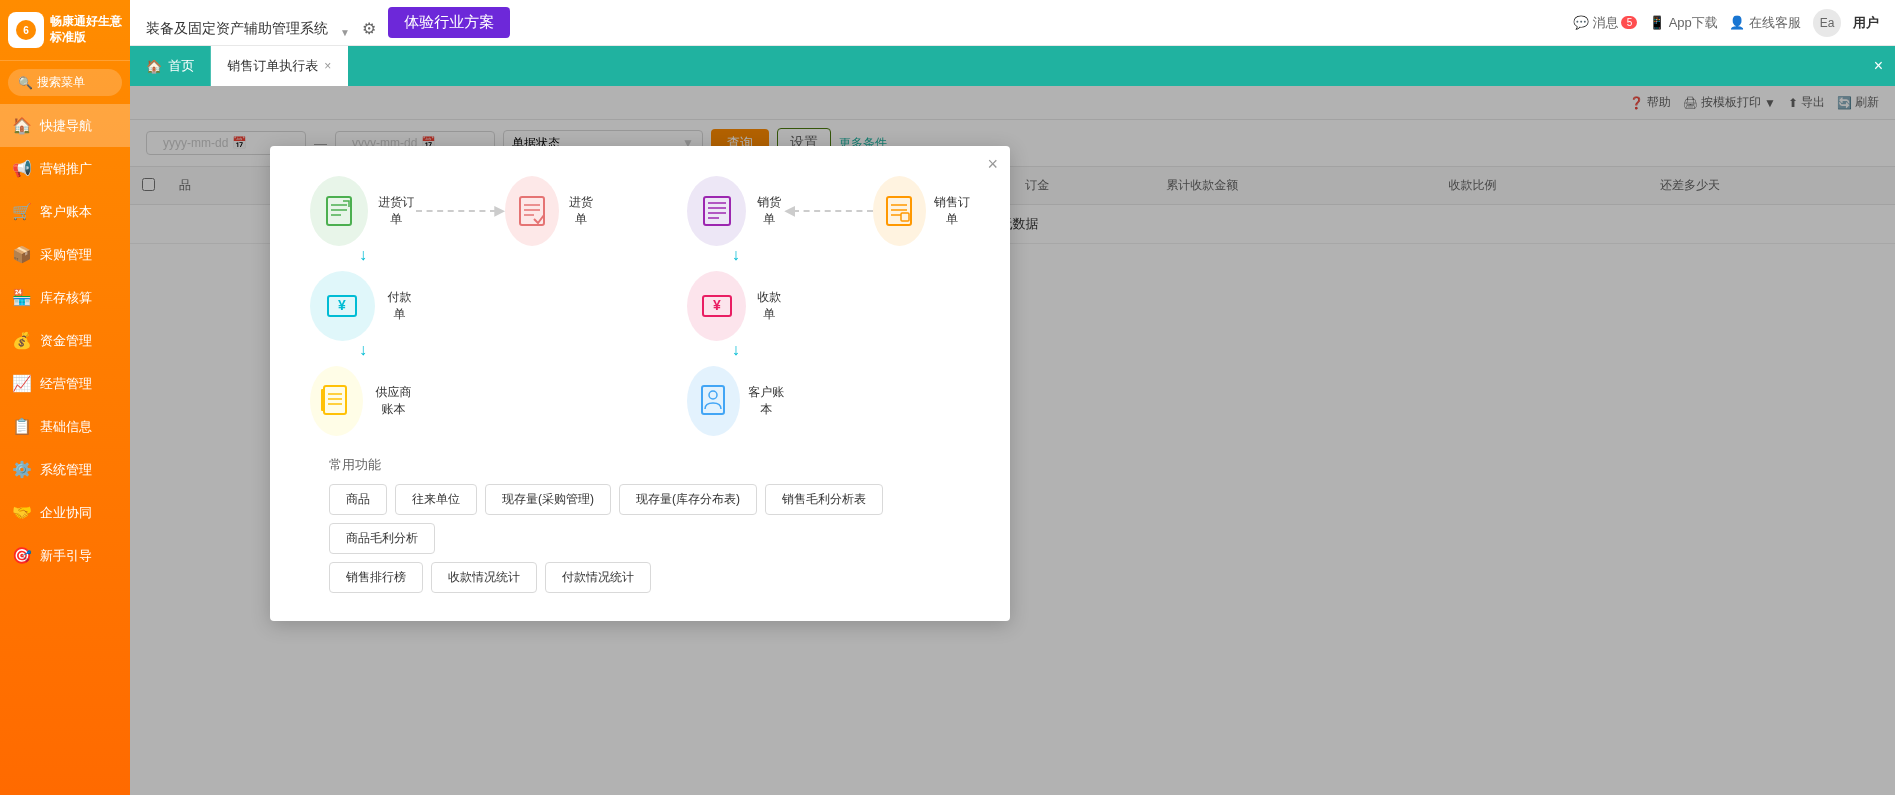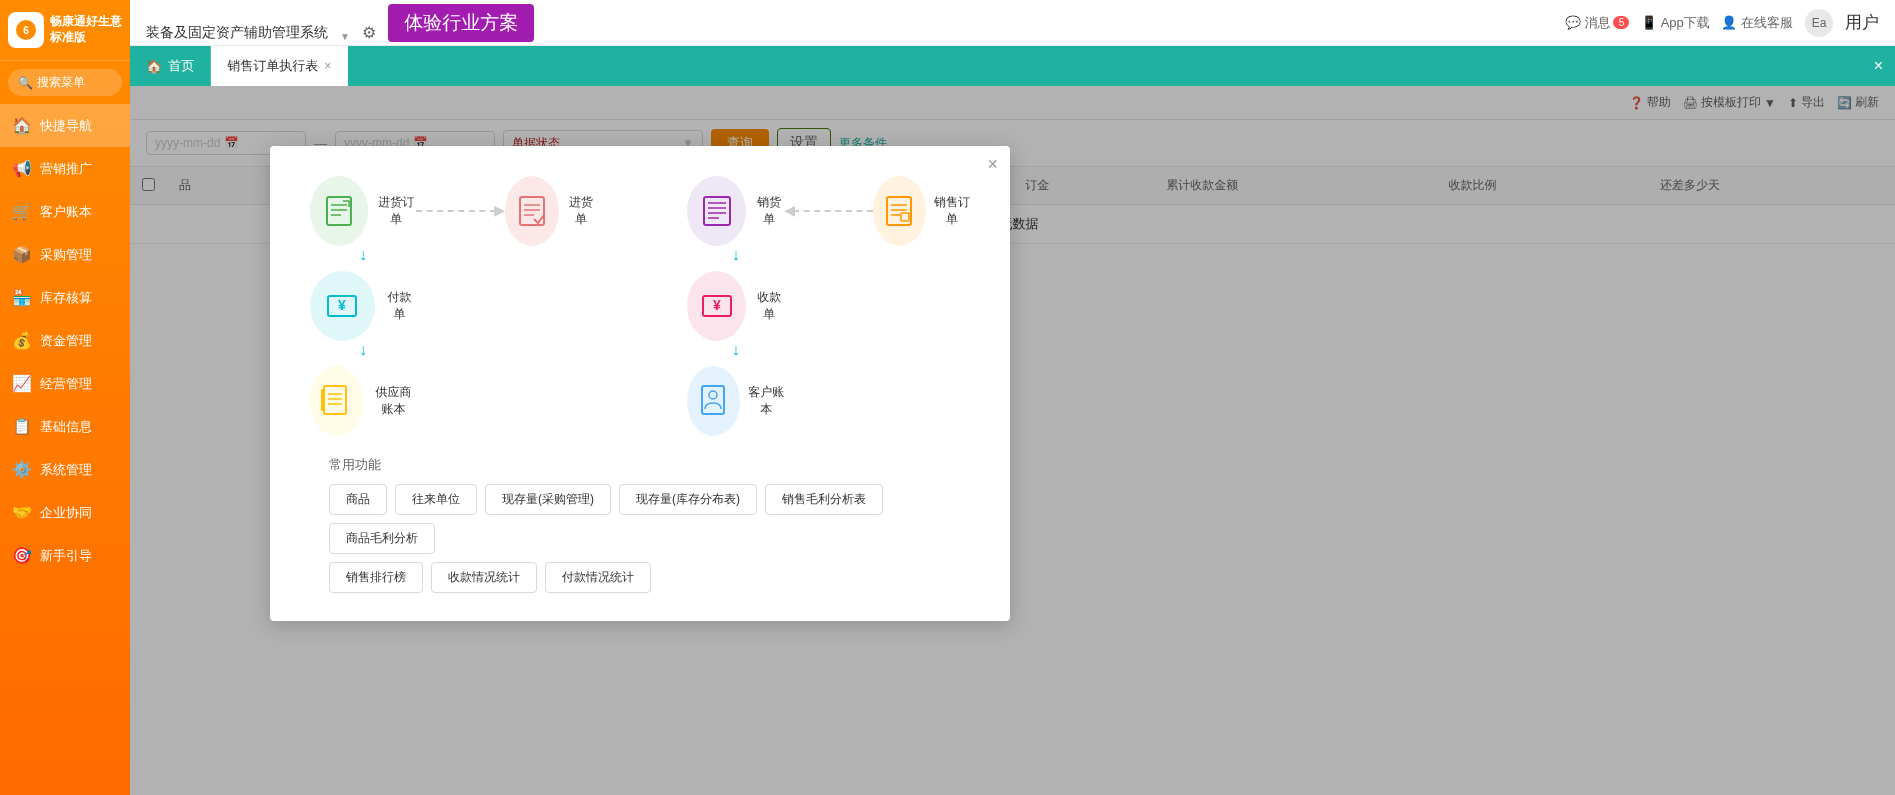--- a/index.html
+++ b/index.html
@@ -22,42 +22,42 @@
     .sidebar-nav-item .nav-icon { font-size: 16px; width: 20px; text-align: center; }
 
     
     .main-content { flex: 1; display: flex; flex-direction: column; overflow: hidden; }
 
     
     .top-bar { height: 46px; background: #fff; display: flex; align-items: center; padding: 0 16px; border-bottom: 1px solid #e8e8e8; justify-content: space-between; flex-shrink: 0; }
     .top-bar-left { display: flex; align-items: flex-end; gap: 12px; }
     .system-title { font-size: 14px; color: #333; font-weight: 500; }
     .top-bar-actions { display: flex; align-items: center; gap: 12px; }
-    .btn-experience { background: #a21caf; color: #fff; border: none; border-radius: 4px; padding: 6px 16px; font-size: 19px; cursor: pointer; }
+    .btn-experience { background: #6d28d9; color: #fff; border: none; border-radius: 4px; padding: 6px 16px; font-size: 15px; cursor: pointer; }
     .icon-btn { background: none; border: none; cursor: pointer; color: #666; font-size: 13px; display: flex; align-items: center; gap: 3px; }
     .badge { background: #ff4d4f; color: #fff; border-radius: 10px; font-size: 10px; padding: 1px 4px; min-width: 16px; text-align: center; }
     .user-avatar { width: 28px; height: 28px; background: #e8e8e8; border-radius: 50%; display: flex; align-items: center; justify-content: center; font-size: 12px; color: #666; }
     .settings-icon { cursor: pointer; color: #666; font-size: 16px; }
     .dropdown-arrow { font-size: 10px; color: #999; }
 
     
     .tab-bar { height: 40px; background: #20b2a0; display: flex; align-items: center; padding: 0 0; flex-shrink: 0; }
     .tab-item { padding: 0 16px; height: 40px; display: flex; align-items: center; gap: 6px; cursor: pointer; font-size: 13px; color: rgba(255,255,255,0.85); border-right: 1px solid rgba(255,255,255,0.2); }
     .tab-item.active { background: #fff; color: #333; }
     .tab-item.home { color: #fff; }
     .tab-close { font-size: 12px; color: #999; cursor: pointer; }
     .tab-close-main { margin-left: auto; margin-right: 12px; color: #fff; cursor: pointer; font-size: 16px; }
 
     
     .table-toolbar { background: #fff; padding: 8px 16px; display: flex; align-items: center; justify-content: flex-end; gap: 12px; border-bottom: 1px solid #e8e8e8; flex-shrink: 0; }
     .toolbar-btn { background: none; border: none; cursor: pointer; color: #666; font-size: 12px; display: flex; align-items: center; gap: 3px; }
 
     
     .filter-bar { background: #fff; padding: 8px 16px; display: flex; align-items: center; gap: 8px; border-bottom: 1px solid #e8e8e8; flex-shrink: 0; }
-    .filter-input { border: 1px solid #d9d9d9; border-radius: 4px; padding: 4px 8px; font-size: 12px; width: 160px; color: #999; display: flex; align-items: center; gap: 4px; }
+    .filter-input { border: 1px solid #d9d9d9; border-radius: 4px; padding: 4px 16px; font-size: 12px; width: 160px; color: #999; display: flex; align-items: center; gap: 4px; }
     .filter-select { border: 1px solid #d9d9d9; border-radius: 4px; padding: 4px 8px; font-size: 12px; width: 200px; color: #999; display: flex; align-items: center; justify-content: space-between; }
     .btn-query { background: #ff8c00; color: #fff; border: none; border-radius: 4px; padding: 5px 16px; font-size: 13px; cursor: pointer; }
     .btn-set { background: #fff; color: #666; border: 1px solid #4d7c0f; border-radius: 4px; padding: 5px 12px; font-size: 14px; cursor: pointer; }
     .more-conditions { color: #20b2a0; font-size: 12px; cursor: pointer; }
 
     
     .data-table { width: 100%; border-collapse: collapse; font-size: 12px; }
     .data-table th { background: #fafafa; border-bottom: 1px solid #e8e8e8; padding: 10px 12px; text-align: left; color: #666; font-weight: normal; white-space: nowrap; }
     .data-table td { border-bottom: 1px solid #f0f0f0; padding: 10px 12px; color: #333; }
     .no-data { text-align: center; padding: 60px; color: #999; font-size: 13px; }
@@ -183,21 +183,21 @@
           <span>📱</span>
           <span>App下载</span>
         </button>
         <button class="icon-btn">
           <span>👤</span>
           <span>在线客服</span>
         </button>
         <div class="user-avatar">
           <span>Ea</span>
         </div>
-        <span style="color:#333;font-size:17px;">用户</span>
+        <span style="color:#333;font-size:13px;font-weight:bold;">用户</span>
       </div>
     </div>
 
     <div class="tab-bar">
       <div class="tab-item home">
         <span>🏠</span>
         <span>首页</span>
       </div>
       <div class="tab-item active">
         <span>销售订单执行表</span>
@@ -232,21 +232,21 @@
         <div class="filter-input">
           <span style="color:#ccc;">yyyy-mm-dd</span>
           <span>📅</span>
         </div>
         <span style="color:#999;">—</span>
         <div class="filter-input">
           <span style="color:#ccc;">yyyy-mm-dd</span>
           <span>📅</span>
         </div>
         <div class="filter-select">
-          <span style="color:#b91c1c;">单据状态</span>
+          <span style="color:#000000;">单据状态</span>
           <span style="color:#ccc;">▼</span>
         </div>
         <button class="btn-query">查询</button>
         <button class="btn-set">设置</button>
         <span class="more-conditions">更多条件</span>
       </div>
 
       <div style="flex:1; overflow-y:auto; background:#fff; position:relative;">
         <table class="data-table">
           <thead>

